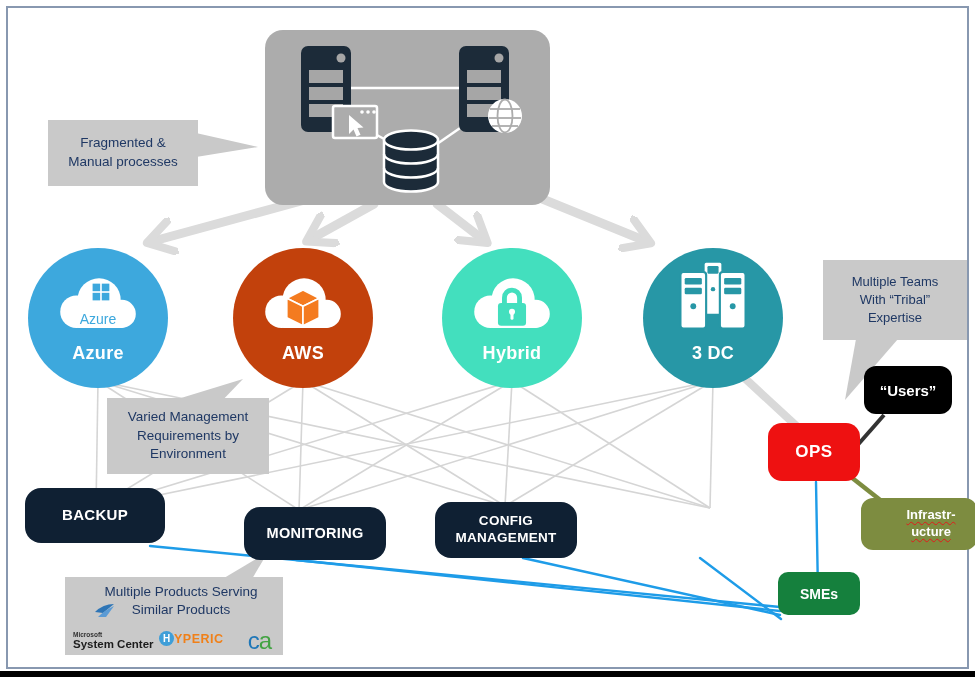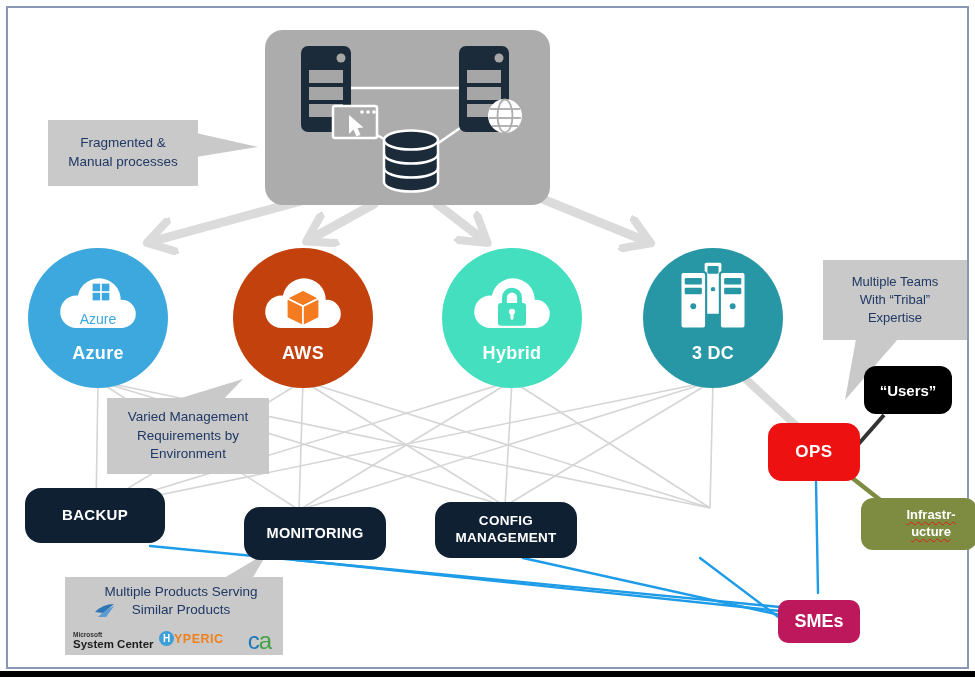--- a/index.html
+++ b/index.html
@@ -42,21 +42,21 @@
   #fb-config{left:435px;top:502px;width:142px;height:56px;font-size:13.5px;}
   #fb-security{left:637px;top:504px;width:146px;height:55px;font-size:13.5px;}
 
   
   .obox{position:absolute;color:#fff;font-weight:bold;display:flex;align-items:center;
         justify-content:center;text-align:center;z-index:2;}
   #users-box{left:864px;top:366px;width:88px;height:48px;background:#000000;border-radius:12px;font-size:15px;}
   #ops-box{left:768px;top:423px;width:92px;height:58px;background:#EE1111;border-radius:14px;font-size:17px;letter-spacing:.5px;}
   #infra-box{left:861px;top:498px;width:92px;height:52px;background:#7D8C40;border-radius:12px;font-size:13px;line-height:1.3;padding-left:24px;}
   #infra-box .squiggle{text-decoration:underline wavy #E01B1B;text-underline-offset:2px;text-decoration-thickness:1px;}
-  #smes-box{left:778px;top:600px;width:82px;height:43px;background:#be185d;border-radius:10px;font-size:18px;}
+  #smes-box{left:778px;top:572px;width:82px;height:43px;background:#15803d;border-radius:10px;font-size:14px;}
 
   
   .products{position:absolute;left:65px;top:577px;width:218px;height:78px;background:#C9C9C9;z-index:3;}
   .ptitle{position:absolute;left:14px;right:0;top:6px;text-align:center;color:#1F3864;font-size:13.5px;line-height:1.35;}
   .scglyph{position:absolute;left:28px;top:25px;}
   .sc-text{position:absolute;left:8px;bottom:5px;display:flex;flex-direction:column;line-height:1;font-weight:bold;}
   .msbrand{font-size:6.5px;color:#333;}
   .sclabel{font-size:11.5px;color:#1c1c1c;}
   .hyp{position:absolute;left:94px;bottom:9px;display:flex;align-items:center;}
   .hyp-ball{display:inline-block;width:15px;height:15px;border-radius:50%;background:#3E9ED8;color:#fff;

